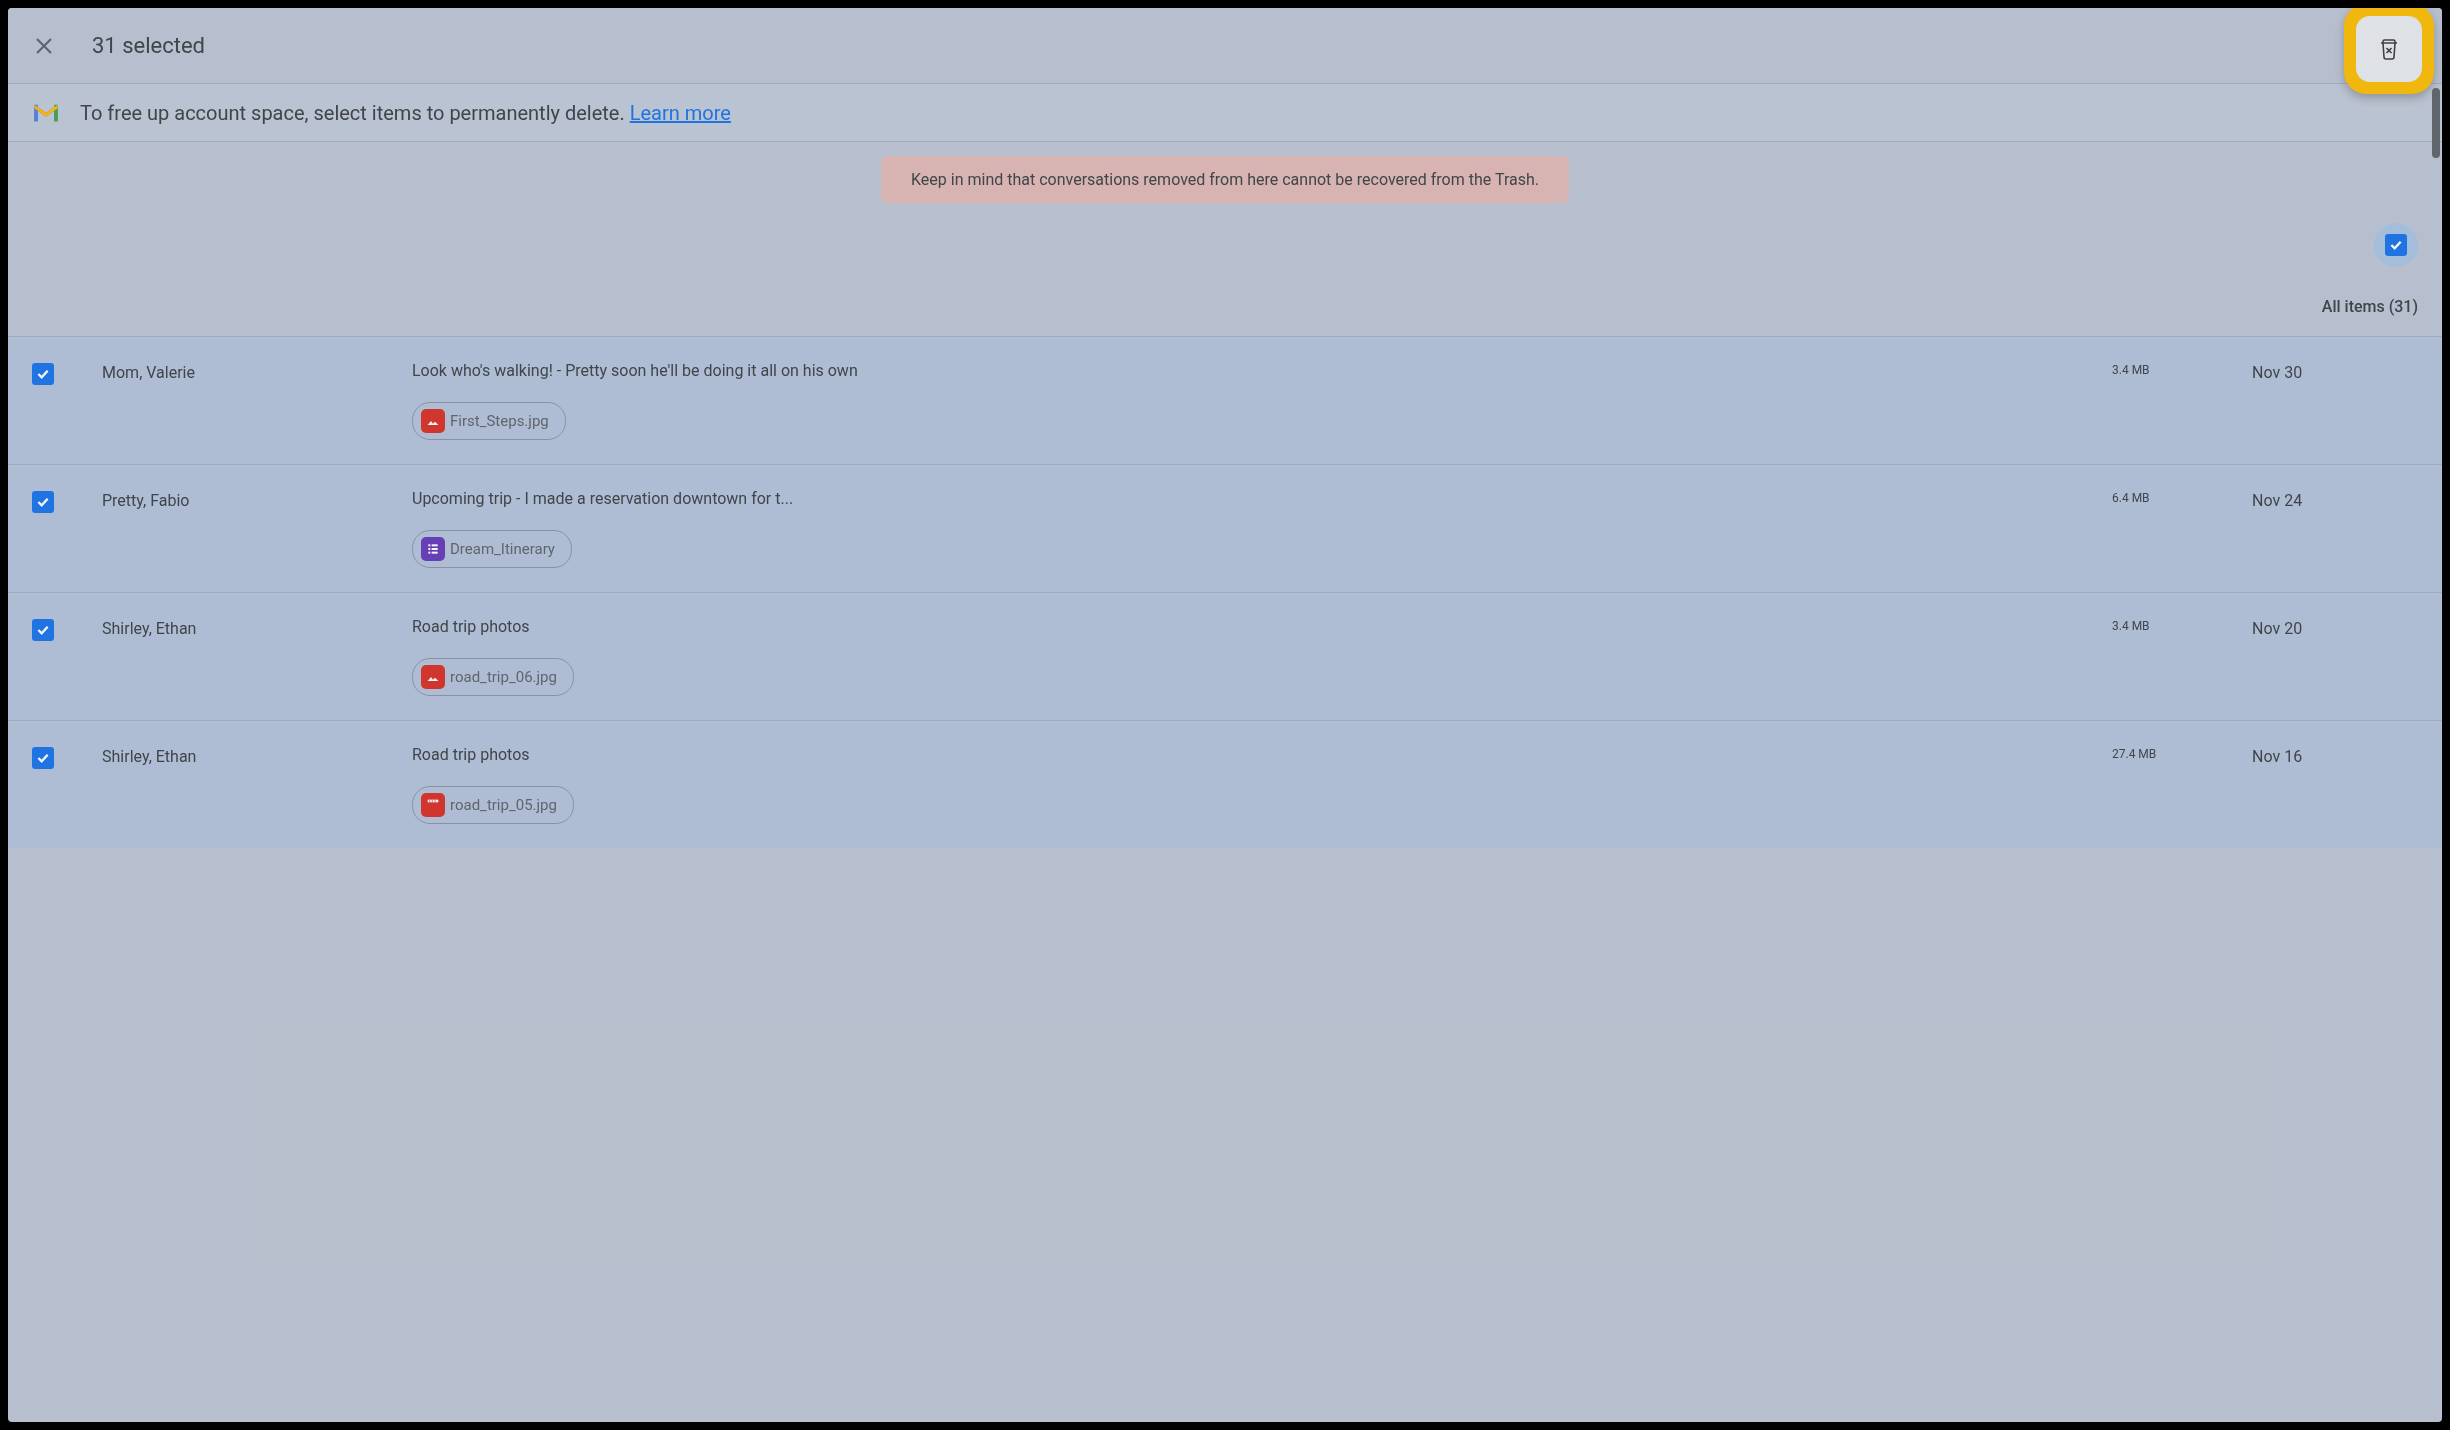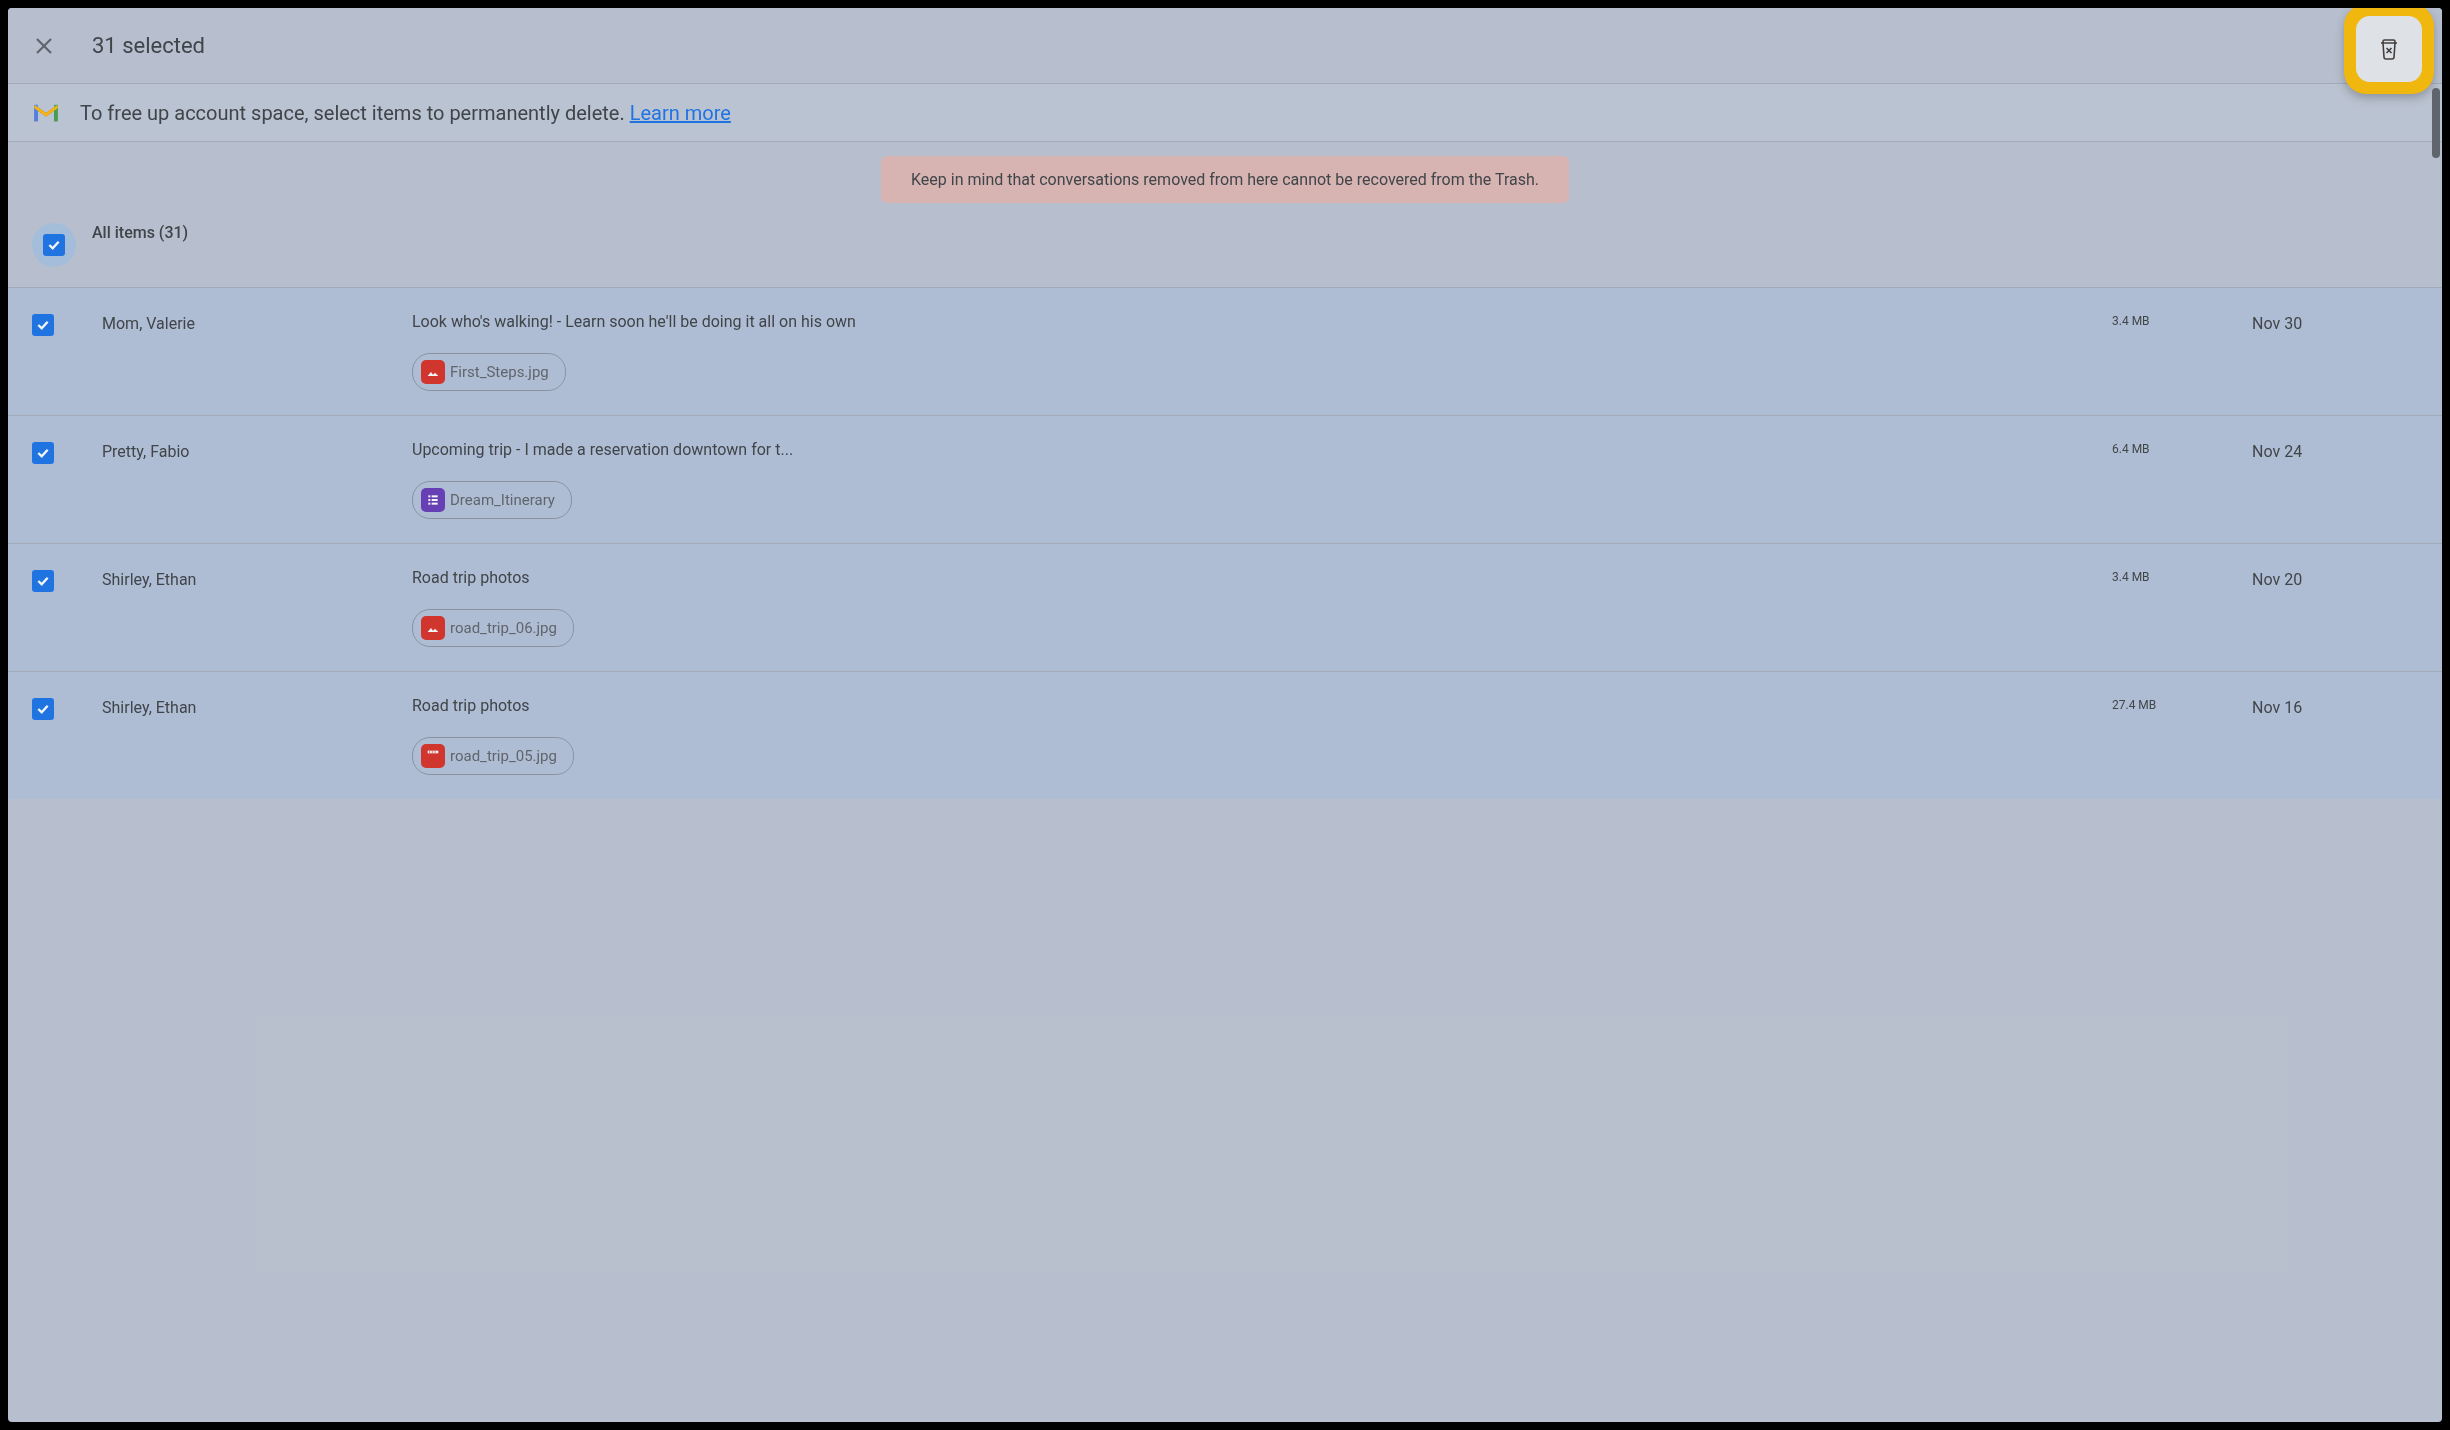--- a/index.html
+++ b/index.html
@@ -90,23 +90,24 @@
       margin: 14px auto 10px;
       width: fit-content;
       padding: 14px 30px;
       background: #e0b9b4;
       border-radius: 6px;
       font-size: 16px;
       color: #3c4043;
     }
     .all-items-row {
       display: flex;
-      align-items: flex-start;
+      align-items: flex-end;
       padding: 10px 24px 20px;
-      gap: 16px;
+      gap: 30px;
+      flex-direction: column;
     }
     .checkbox-circle {
       width: 44px; height: 44px;
       border-radius: 50%;
       background: #a8c3e0;
       display: flex;
       align-items: center;
       justify-content: center;
     }
     .checkbox {
@@ -249,21 +250,21 @@
       <div class="list-row">
     <div class="row-checkbox-cell">
       <span class="checkbox">
         <svg width="16" height="16" viewBox="0 0 24 24" fill="none" stroke="currentColor" stroke-width="3.5">
               <polyline points="5 12 10 17 19 7"></polyline>
             </svg>
       </span>
     </div>
     <div class="sender">Mom, Valerie</div>
     <div class="subject-cell">
-      <div class="subject-line">Look who's walking! - Learn soon he'll be doing it all on his own</div>
+      <div class="subject-line">Look who's walking! - Pretty soon he'll be doing it all on his own</div>
       <div class="attachment-chip">
         <span class="chip-icon image">
               <svg width="16" height="16" viewBox="0 0 24 24" fill="currentColor">
                 <path d="M4 18l5-6 3 4 3-3 5 5H4z"></path>
               </svg>
             </span>
         <span>First_Steps.jpg</span>
       </div>
     </div>
     <div class="size">3.4 MB</div>

